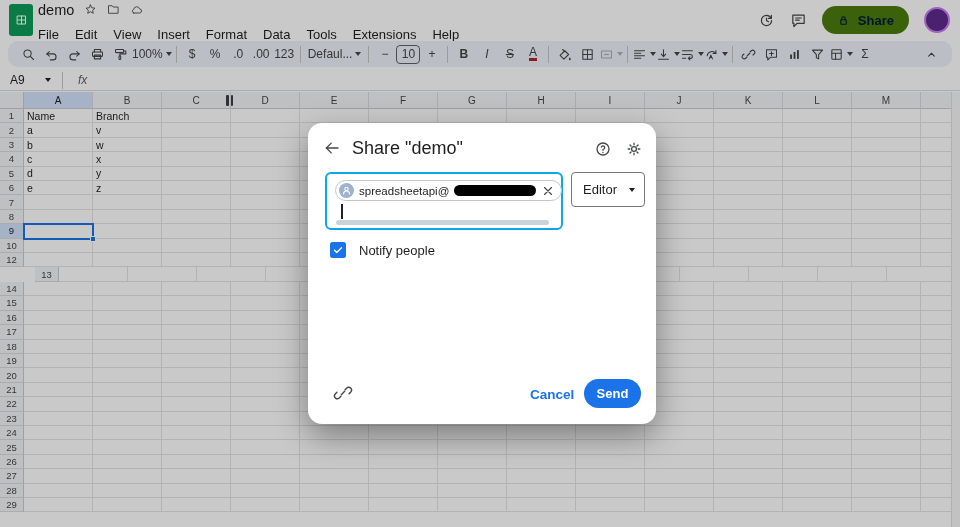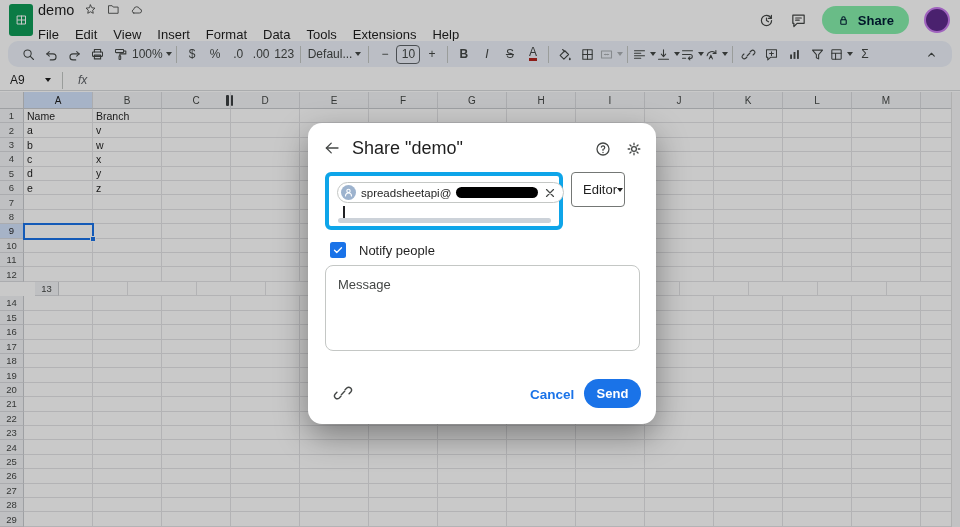--- a/index.html
+++ b/index.html
@@ -15,21 +15,21 @@
   .titlebar{position:absolute;top:0;left:0;width:100%;height:40px;background:#fff}
   .logo{position:absolute;left:9px;top:4px;width:24px;height:32px;background:#0f9d58;border-radius:3px;display:flex;align-items:center;justify-content:center;color:#fff}
   .doc-block{position:absolute;left:38px;top:0}
   .doc-title-row{display:flex;align-items:center;gap:10px;height:19px;color:#444746}
   .doc-title{font-size:14.5px;color:#1f1f1f}
   .doc-title-row svg.ic{width:13px;height:13px;stroke-width:1.6}
   .menu-bar{display:flex;margin-left:-8px;margin-top:7px}
   .menu-item{font-size:13px;color:#1f1f1f;padding:1px 8px;border-radius:4px;cursor:default}
   .tb-right{position:absolute;right:10px;top:6px;display:flex;align-items:center;gap:15px;color:#444746}
   .tb-right svg.ic{width:17px;height:17px}
-  .share-btn{display:flex;align-items:center;gap:8px;background:#86efac;color:#001d35;height:28px;padding:0 15px;border-radius:14px;font-size:13px;font-weight:bold}
+  .share-btn{display:flex;align-items:center;gap:8px;background:#4d7c0f;color:#001d35;height:28px;padding:0 15px;border-radius:14px;font-size:13px;font-weight:bold}
   .share-btn svg.ic{width:13px;height:13px;stroke-width:2}
   .avatar{width:26px;height:26px;border-radius:50%;background:#5e2a8c;border:2px solid #cb7ef2}
 
   
   .toolbar{position:absolute;left:8px;right:8px;top:41px;height:26px;background:#edf2fa;border-radius:10px;display:flex;align-items:center;padding:0 9px;color:#444746;overflow:hidden}
   .titem{display:flex;align-items:center;justify-content:center;height:22px;min-width:23px;border-radius:4px;font-size:12px;gap:3px;white-space:nowrap;flex:none}
   .titem.disabled{opacity:.38}
   .sep{width:1px;height:17px;background:#c4c7c5;margin:0 4px;flex:none}
   .size-box{border:1px solid #5f6368;border-radius:4px;width:24px;height:19px;display:flex;align-items:center;justify-content:center;font-size:12px;flex:none}
   .spacer{flex:1}
@@ -56,31 +56,31 @@
   .freeze-bars div{width:2.5px;height:11px;background:#3c4043;border-radius:1px}
   .vscroll{position:absolute;top:0;right:0;bottom:0;width:9px;background:#f6f7f8;border-left:1px solid #e0e0e0;z-index:4}
 
   
   .scrim{position:absolute;inset:0;background:rgba(0,0,0,0.21);z-index:50}
   .dialog{position:absolute;left:308px;top:123px;width:348px;height:301px;background:#fff;border-radius:14px;z-index:60;box-shadow:0 12px 32px rgba(0,0,0,.38)}
   .dlg-back{position:absolute;left:15px;top:16px;width:22px;height:22px;color:#444746}
   .dlg-back svg.ic,.dlg-actions svg.ic{width:18px;height:18px}
   .dlg-title{position:absolute;left:44px;top:15px;font-size:18px;color:#1f1f1f}
   .dlg-actions{position:absolute;right:13px;top:17px;display:flex;gap:13px;color:#444746}
-  .email-box{position:absolute;left:17px;top:49px;width:238px;height:58px;border:4px solid #0ea5e9;border-radius:6px;background:#fff}
+  .email-box{position:absolute;left:17px;top:49px;width:238px;height:58px;border:2px solid #0ea5e9;border-radius:6px;background:#fff}
   .chip{position:absolute;left:8px;top:6px;height:21px;border:1px solid #c4c7c5;border-radius:11px;display:flex;align-items:center;padding:0 6px 0 3px;gap:5px;background:#fff}
   .chip-avatar{width:15px;height:15px;border-radius:50%;background:#9db3ce;color:#fff;display:flex;align-items:center;justify-content:center;flex:none}
   .chip-avatar svg.ic{width:11px;height:11px;stroke-width:2.4}
   .chip-text{font-size:11.5px;color:#1f1f1f}
   .redaction{width:82px;height:11px;background:#000;border-radius:6px}
   .chip-x{width:14px;height:14px;color:#444746}
   .chip-x svg.ic{width:14px;height:14px;stroke-width:2}
   .cursor{position:absolute;left:14px;top:30px;width:1.5px;height:15px;background:#202124}
   .input-scroll{position:absolute;left:9px;bottom:3px;width:213px;height:5px;background:#ccd2d9;border-radius:3px}
-  .role-select{position:absolute;left:263px;top:49px;width:54px;height:35px;border:1px solid #747775;border-radius:4px;display:flex;align-items:center;justify-content:space-between;padding:0 9px 0 11px;font-size:13px;color:#1f1f1f;background:#fff}
+  .role-select{position:absolute;left:263px;top:49px;width:74px;height:35px;border:1px solid #747775;border-radius:4px;display:flex;align-items:center;justify-content:space-between;padding:0 9px 0 11px;font-size:13px;color:#1f1f1f;background:#fff}
   .notify-row{position:absolute;left:22px;top:119px;display:flex;align-items:center;gap:13px}
   .checkbox{width:16px;height:16px;background:#1a73e8;border-radius:2.5px;display:flex;align-items:center;justify-content:center;color:#fff}
   .checkbox svg.ic{width:12px;height:12px;stroke-width:2.6}
   .notify-label{font-size:13px;color:#1f1f1f}
   .msg-box{position:absolute;left:17px;top:142px;width:315px;height:86px;border:1px solid #c4c7c5;border-radius:8px;padding:11px 12px;font-size:13px;color:#1f1f1f;resize:none;font-family:"Liberation Sans",sans-serif;outline:none;background:#fff}
   .msg-box::placeholder{color:#444746;opacity:1}
   .copy-link{position:absolute;left:25px;top:260px;width:22px;height:22px;color:#444746}
   .copy-link svg.ic{width:20px;height:20px}
   .cancel-btn{position:absolute;left:212px;top:259px;height:24px;font-size:13.5px;color:#1a73e8;font-weight:bold;display:flex;align-items:center;padding:0 10px;border-radius:12px}
   .send-btn{position:absolute;left:276px;top:256px;width:57px;height:29px;border-radius:15px;background:#1a73e8;color:#fff;font-size:13px;font-weight:bold;display:flex;align-items:center;justify-content:center}
@@ -525,37 +525,20 @@
           <div class="gcell"></div>
           <div class="gcell"></div>
           <div class="gcell"></div>
           <div class="gcell"></div>
           <div class="gcell"></div>
           <div class="gcell"></div>
           <div class="gcell"></div>
           <div class="gcell"></div>
         </div>
         <div class="grow" style="height: 14.4138px;">
-          <div class="rowhead">11</div>
-          <div class="gcell"></div>
-          <div class="gcell"></div>
-          <div class="gcell"></div>
-          <div class="gcell"></div>
-          <div class="gcell"></div>
-          <div class="gcell"></div>
-          <div class="gcell"></div>
-          <div class="gcell"></div>
-          <div class="gcell"></div>
-          <div class="gcell"></div>
-          <div class="gcell"></div>
-          <div class="gcell"></div>
-          <div class="gcell"></div>
-          <div class="gcell"></div>
-        </div>
-        <div class="grow" style="height: 14.4138px;">
           <div class="rowhead">12</div>
           <div class="gcell"></div>
           <div class="gcell"></div>
           <div class="gcell"></div>
           <div class="gcell"></div>
           <div class="gcell"></div>
           <div class="gcell"></div>
           <div class="gcell"></div>
           <div class="gcell"></div>
           <div class="gcell"></div>
@@ -918,21 +901,20 @@
 
     <div class="notify-row">
       <span class="checkbox">
           <svg class="ic" viewBox="0 0 24 24">
             <path d="M5 12.5l4.5 4.5L19 7.5"></path>
           </svg>
         </span>
       <span class="notify-label">Notify people</span>
     </div>
 
-    <textarea class="msg-box" placeholder="Message" style=""></textarea>
 
     <div class="copy-link">
         <svg class="ic" viewBox="0 0 24 24">
           <path d="M10 14l4-4"></path>
           <path d="M9.5 16l-2 2a3.4 3.4 0 0 1-4.8-4.8l2-2"></path>
           <path d="M14.5 8l2-2a3.4 3.4 0 0 1 4.8 4.8l-2 2"></path>
         </svg>
       </div>
     <div class="cancel-btn">Cancel</div>
     <div class="send-btn">Send</div>

